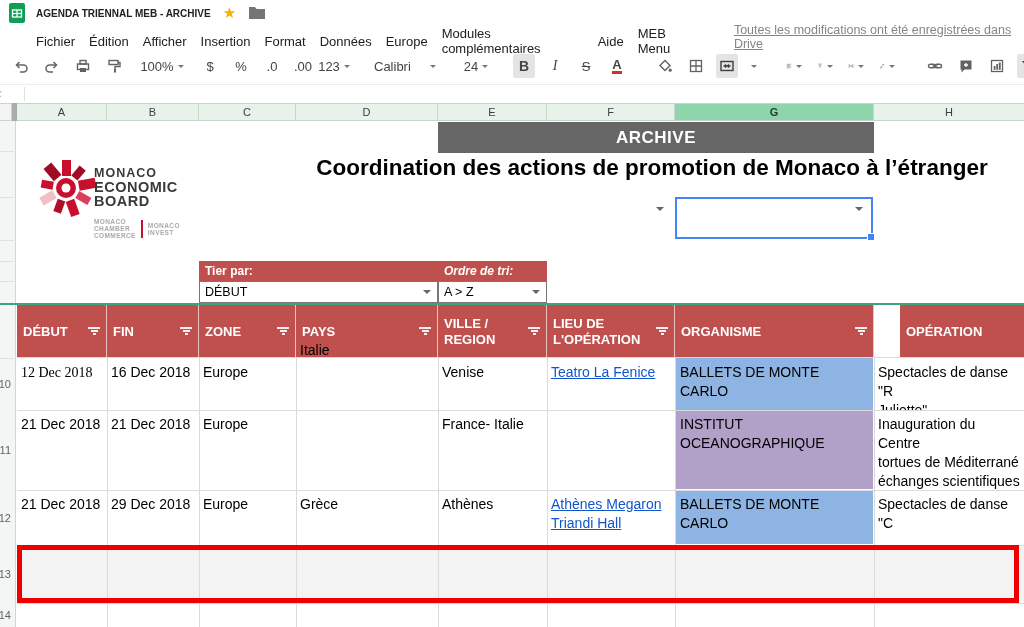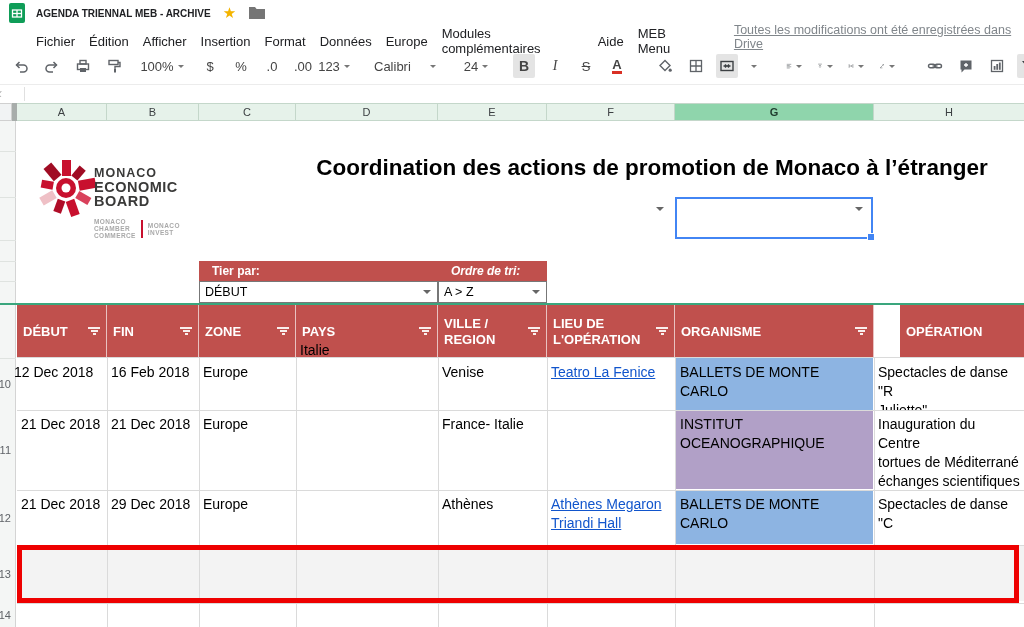--- a/index.html
+++ b/index.html
@@ -43,21 +43,21 @@
   .rdiv{position:absolute;left:0;width:16px;height:1px;background:#dfe3e0;}
   
   .banner{position:absolute;left:438px;top:122px;width:436px;height:31px;background:#666;color:#fff;
           font-weight:bold;font-size:17px;letter-spacing:.5px;display:flex;align-items:center;justify-content:center;}
   .maintitle{position:absolute;left:280px;top:155px;width:744px;text-align:center;font-weight:bold;
              font-size:22.5px;color:#000;}
   .selcell{position:absolute;left:675px;top:197px;width:198px;height:42px;border:2px solid #4285f4;background:#fff;box-sizing:border-box;}
   .fillhandle{position:absolute;right:-4px;bottom:-4px;width:6px;height:6px;background:#4285f4;border:1px solid #fff;}
   .dvarrow{width:0;height:0;border:4.5px solid transparent;border-top-color:#666;}
   .redlabel{position:absolute;background:#c0504d;color:#fff;font-weight:bold;font-size:12px;height:20px;
-            line-height:20px;padding-left:13px;box-sizing:border-box;}
+            line-height:20px;padding-left:6px;box-sizing:border-box;}
   .sortsel{position:absolute;background:#fff;border:1px solid #777;height:22px;box-sizing:border-box;
            font-size:12.5px;color:#000;line-height:20px;padding-left:5px;display:flex;align-items:center;}
   .sortsel .dvarrow{position:absolute;right:6px;top:8px;border-width:4px;}
   .frozenline{position:absolute;left:0;top:303px;width:1024px;height:2px;background:#3aa67d;}
   
   .hdrcell{position:absolute;top:305px;height:53px;background:#c0504d;color:#fff;font-weight:bold;font-size:13px;
            line-height:16px;box-sizing:border-box;display:flex;align-items:center;padding:4px 6px;
            white-space:pre-line;border-right:1px solid rgba(255,255,255,.65);}
   .ficon{position:absolute;right:6px;top:50%;margin-top:-5px;width:12px;height:10px;}
   .ficon i{display:block;margin:0 auto 1px auto;height:2px;background:rgba(255,255,255,.9);}
@@ -282,20 +282,21 @@
   <div class="rown" style="top:490px;height:55px;">
       <span>12</span>
     </div>
   <div class="rown" style="top:545px;height:58px;">
       <span>13</span>
     </div>
   <div class="rown" style="top:603px;height:24px;">
       <span>14</span>
     </div>
 
+  <div class="banner">ARCHIVE</div>
 
   <div class="logo">
     <svg width="58" height="86" viewBox="0 0 58 86">
       <g>
         <g transform="rotate(0 28 42)">
             <rect x="24" y="14" width="9" height="16" fill="#c8102e"></rect>
           </g>
         <g transform="rotate(40 28 42)">
             <rect x="24" y="16" width="8" height="13" fill="#a00c24"></rect>
           </g>
@@ -383,22 +384,22 @@
   <div class="gv" style="left:438px;"></div>
   <div class="gv" style="left:547px;"></div>
   <div class="gv" style="left:675px;"></div>
   <div class="gv" style="left:874px;"></div>
   <div class="gh" style="top:357px;"></div>
   <div class="gh" style="top:410px;"></div>
   <div class="gh" style="top:490px;"></div>
   <div class="gh" style="top:545px;"></div>
   <div class="gh" style="top:603px;"></div>
 
-  <div class="cell" style="left:10px;top:358px;width:90px;height:52px;">12 Dec 2018</div>
-  <div class="cell" style="left:107px;top:358px;width:92px;height:52px;">16 Feb 2018</div>
+  <div class="cell" style="left:17px;top:358px;width:90px;height:52px;font-family:Liberation Serif, serif;">12 Dec 2018</div>
+  <div class="cell" style="left:107px;top:358px;width:92px;height:52px;">16 Dec 2018</div>
   <div class="cell" style="left:199px;top:358px;width:97px;height:52px;">Europe</div>
   <div class="cell" style="left:296px;top:336px;width:142px;height:52px;">Italie</div>
   <div class="cell" style="left:438px;top:358px;width:109px;height:52px;">Venise</div>
   <div class="cell linkcell" style="left:547px;top:358px;width:128px;height:52px;">Teatro La Fenice</div>
   <div class="cell" style="left:676px;top:358px;width:197px;height:52px;">BALLETS DE MONTE CARLO</div>
   <div class="cell" style="left:874px;top:358px;width:150px;height:52px;">Spectacles de danse "R
 Juliette"</div>
 
   <div class="cell" style="left:17px;top:410px;width:90px;height:80px;">21 Dec 2018</div>
   <div class="cell" style="left:107px;top:410px;width:92px;height:80px;">21 Dec 2018</div>
@@ -408,20 +409,21 @@
   <div class="cell" style="left:676px;top:410px;width:197px;height:79px;">INSTITUT
 OCEANOGRAPHIQUE</div>
   <div class="cell" style="left:874px;top:410px;width:150px;height:80px;">Inauguration du Centre
 tortues de Méditerrané
 échanges scientifiques
 présentation</div>
 
   <div class="cell" style="left:17px;top:490px;width:90px;height:55px;">21 Dec 2018</div>
   <div class="cell" style="left:107px;top:490px;width:92px;height:55px;">29 Dec 2018</div>
   <div class="cell" style="left:199px;top:490px;width:97px;height:55px;">Europe</div>
+  <div class="cell" style="left:296px;top:490px;width:142px;height:55px;">Grèce</div>
   <div class="cell" style="left:438px;top:490px;width:109px;height:55px;">Athènes</div>
   <div class="cell linkcell" style="left:547px;top:490px;width:128px;height:55px;">Athènes Megaron
 Triandi Hall</div>
   <div class="cell" style="left:676px;top:490px;width:197px;height:54px;">BALLETS DE MONTE CARLO</div>
   <div class="cell" style="left:874px;top:490px;width:150px;height:55px;">Spectacles de danse "C</div>
 
   <div class="redbox"></div>
 
 </div>
 

